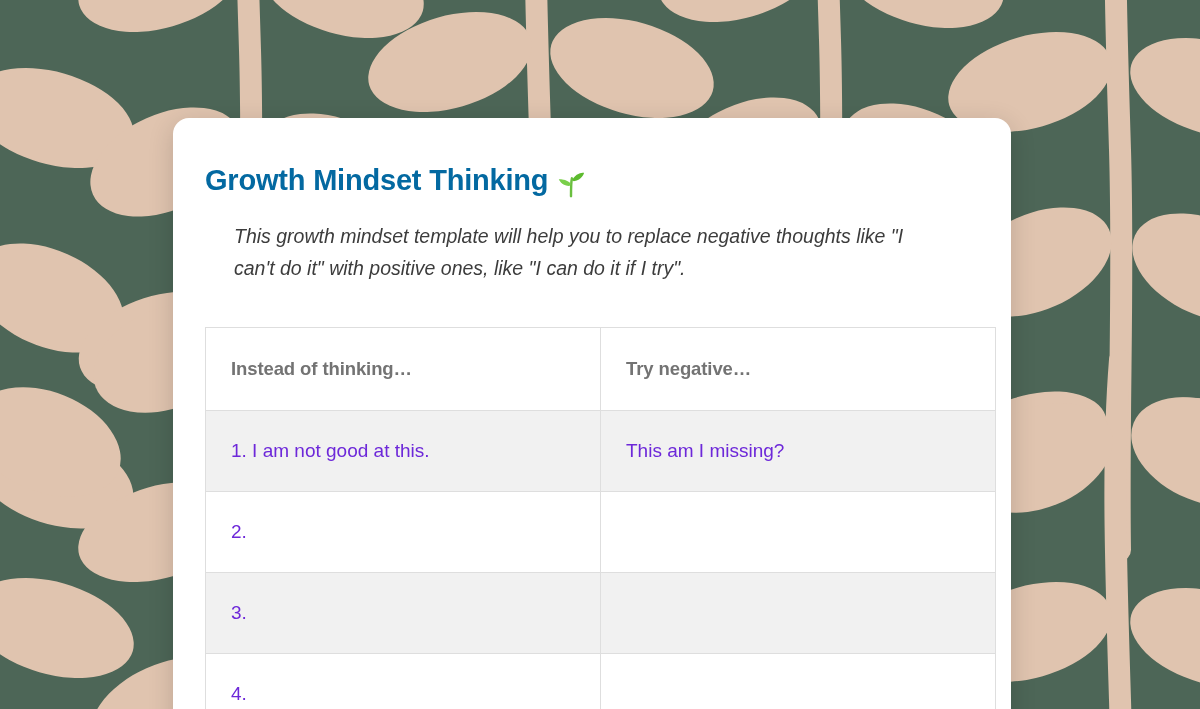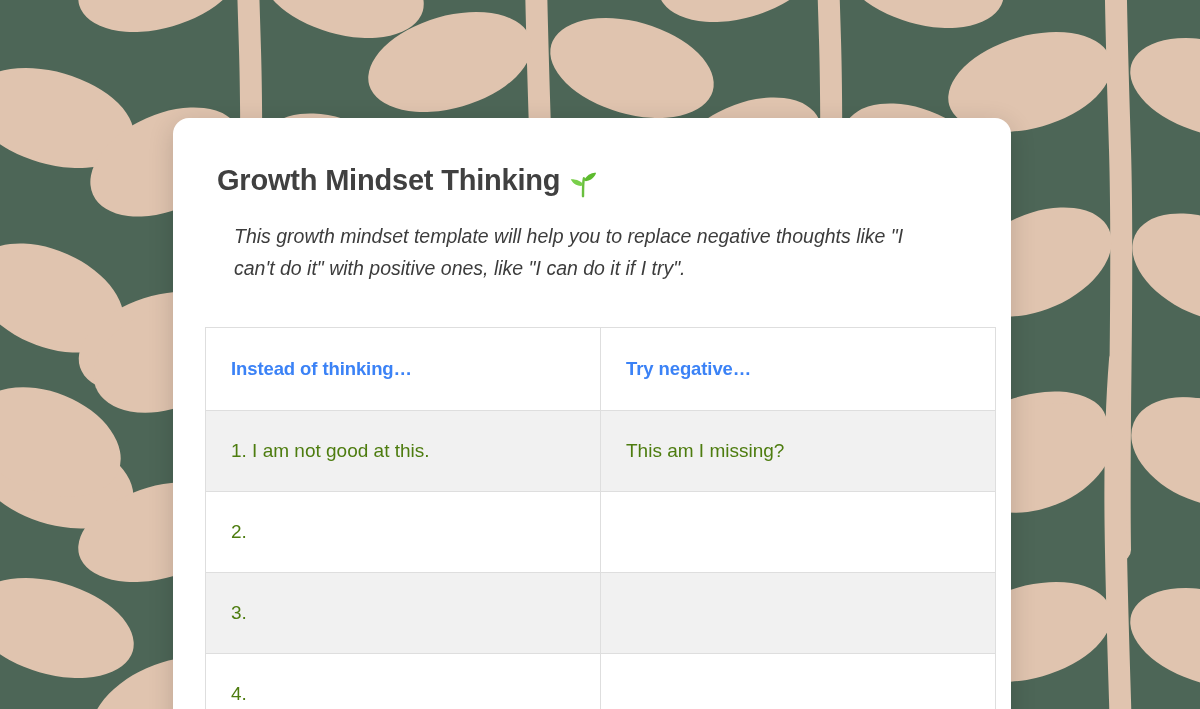--- a/index.html
+++ b/index.html
@@ -37,28 +37,27 @@
     box-shadow: 0 6px 26px rgba(0,0,0,0.16);
     z-index: 2;
     overflow: hidden;
     padding: 0 32px;
   }
 
   #page-title {
     margin-top: 46px;
     font-size: 29px;
     font-weight: bold;
-    color: #404040;
+    color: #0369a1;
     letter-spacing: -0.2px;
     line-height: 1.15;
     display: flex;
     align-items: center;
     gap: 8px;
     white-space: nowrap;
-    margin-left: 12px;
   }
 
   #seedling-icon {
     display: inline-block;
     width: 30px;
     height: 30px;
     flex: 0 0 auto;
     position: relative;
     top: 2px;
   }
@@ -100,31 +99,31 @@
   #thinking-table th,
   #thinking-table td {
     border: 1px solid #dedede;
     text-align: left;
     vertical-align: middle;
     padding: 0 25px;
   }
 
   #thinking-table th {
     height: 83px;
-    color: #3b82f6;
+    color: #737373;
     font-size: 18.5px;
     font-weight: bold;
     background: #ffffff;
     letter-spacing: -0.1px;
   }
 
   #thinking-table td {
     height: 81px;
     font-size: 19px;
-    color: #4d7c0f;
+    color: #6d28d9;
     font-weight: normal;
   }
 
   #thinking-table tbody tr.row-shaded td { background: #f1f1f1; }
   #thinking-table tbody tr.row-plain  td { background: #ffffff; }
 </style>
 </head>
 <body>
 
 <svg id="bg-pattern" viewBox="0 0 1200 709" preserveAspectRatio="xMidYMid slice" aria-hidden="true">

